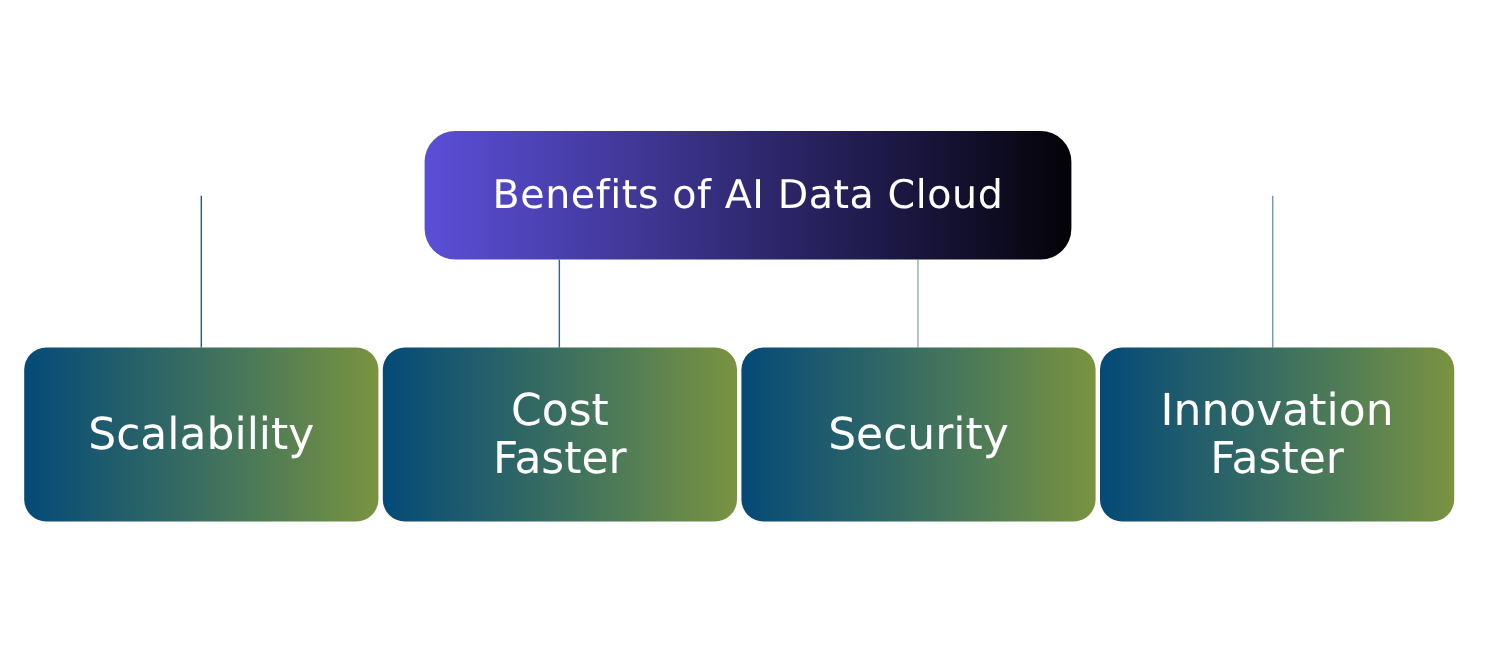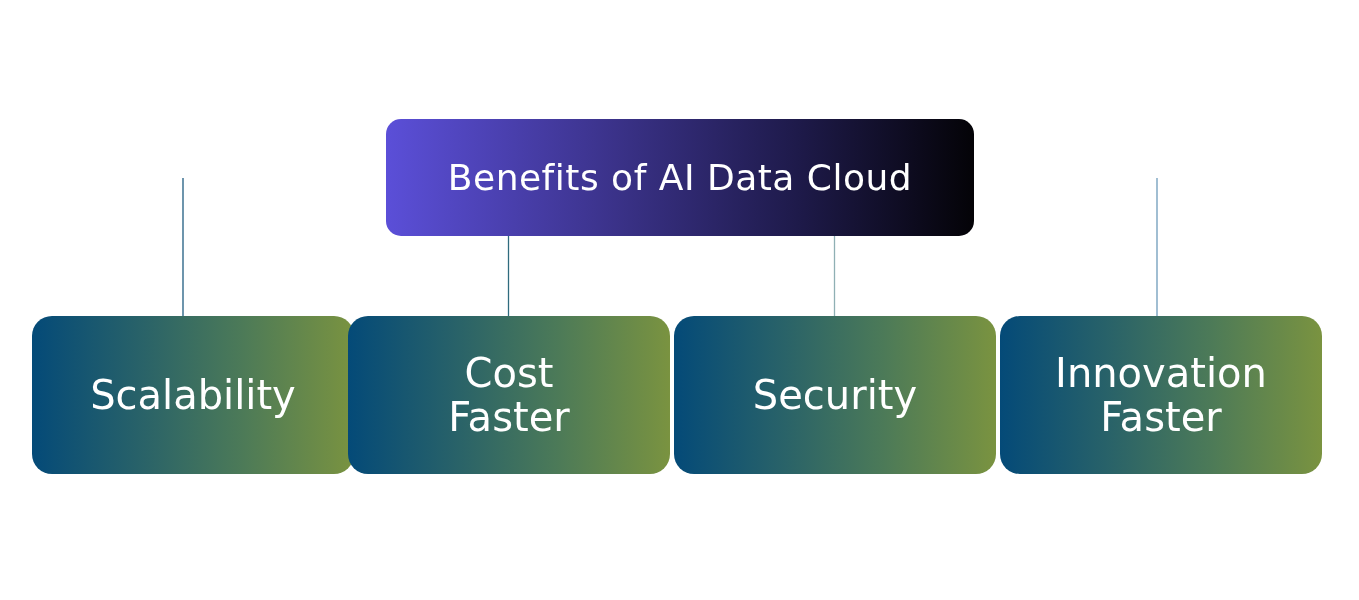--- a/index.html
+++ b/index.html
@@ -4,21 +4,21 @@
 <style>
   html, body { margin: 0; padding: 0; }
   body {
     width: 1359px; height: 600px; background: #ffffff;
     position: relative; overflow: hidden;
     font-family: "DejaVu Sans", "Liberation Sans", sans-serif;
   }
   .connectors { position: absolute; left: 0; top: 0; width: 1359px; height: 600px; }
   .root {
     position: absolute; left: 386px; top: 119px; width: 588px; height: 117px;
-    border-radius: 15px;
+    border-radius: 28px;
     background: linear-gradient(90deg, #5B4FD8 0%, #3E3591 35%, #1E1A4A 70%, #040307 100%);
     display: flex; align-items: center; justify-content: center;
     color: #ffffff; font-size: 36px; letter-spacing: 0.5px;
   }
   .node {
     position: absolute; top: 316px; height: 158px; width: 322px;
     border-radius: 20px;
     background: linear-gradient(90deg, #044A78 0%, #2A6368 35%, #4C7A58 65%, #7A9340 100%);
     display: flex; align-items: center; justify-content: center; text-align: center;
     color: #ffffff; font-size: 40px; line-height: 44px; font-weight: 500;
@@ -44,21 +44,21 @@
   <line x1="183" y1="178" x2="183" y2="316" stroke="#1F5C80" stroke-width="1.3"></line>
   <line x1="508.5" y1="236" x2="508.5" y2="316" stroke="#2F6B7E" stroke-width="1.3"></line>
   <line x1="834.5" y1="236" x2="834.5" y2="316" stroke="#8FB0B4" stroke-width="1.3"></line>
   <line x1="1157" y1="178" x2="1157" y2="316" stroke="#6E9BBB" stroke-width="1.3"></line>
 </svg>
 
 <div class="root">
   <span>Benefits of AI Data Cloud</span>
 </div>
 
-<div class="node" style="left:32px;">
+<div class="node" style="left:22px;">
   <div>
     <span>Scalability</span>
   </div>
 </div>
 
 <div class="node" style="left:348px;justify-content:center;">
   <div>
     <span>Cost</span>
     <span>Faster</span>
   </div>

